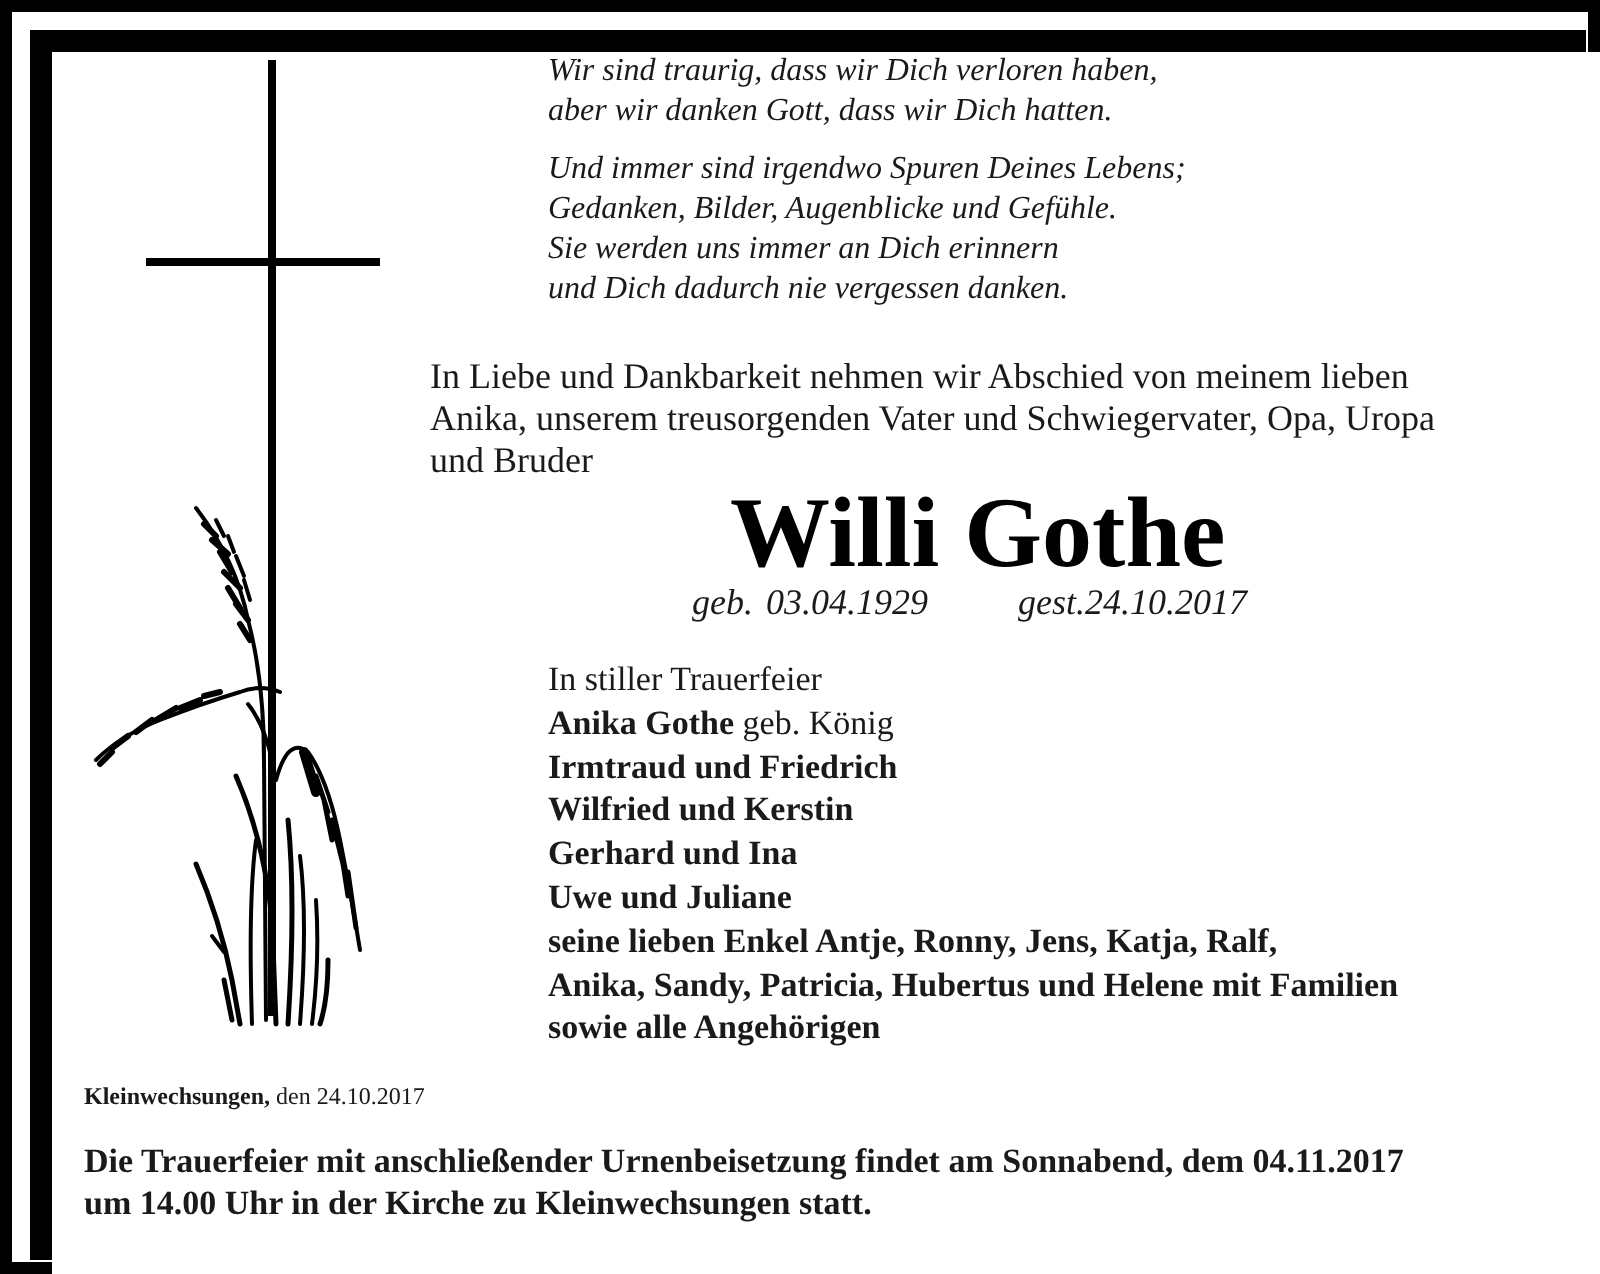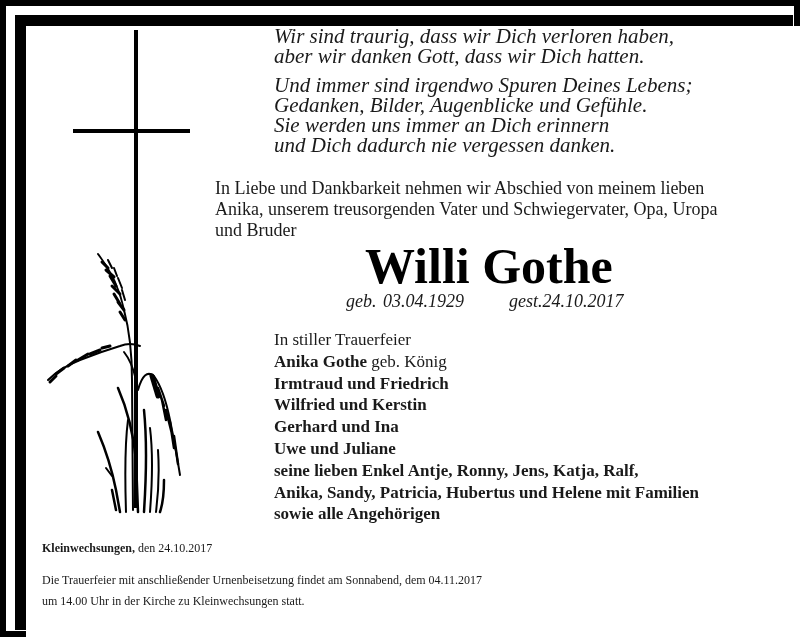--- a/index.html
+++ b/index.html
@@ -21,29 +21,29 @@
     .page {
       position: absolute; left: 11px; top: 11px; width: 774px; height: 611px;
       background: #fff;
     }
     .abs { position: absolute; white-space: nowrap; }
 
     
     .cross-v { position: absolute; left: 134px; top: 30px; width: 4px; height: 478px; background: #000; }
     .cross-h { position: absolute; left: 73px; top: 129px; width: 117px; height: 4px; background: #000; }
 
-    .poem { font-style: italic; font-size: 21px; line-height: 20px; color: #1a1a1a; }
+    .poem { font-style: italic; font-size: 16px; line-height: 20px; color: #1a1a1a; }
     .intro { font-size: 18px; line-height: 21px; color: #1a1a1a; }
     .name { font-size: 50px; font-weight: bold; line-height: 52px; letter-spacing: 0px; color: #000; }
     .dates { font-size: 18px; line-height: 20px; color: #1a1a1a; word-spacing: 2px; font-style: italic; }
     .mourners { font-size: 17px; line-height: 21.8px; color: #1a1a1a; }
     .mourners .b { font-weight: bold; }
     .place { font-size: 12px; line-height: 20px; color: #1a1a1a; }
     .place .b { font-weight: bold; }
-    .funeral { font-size: 12px; line-height: 21px; color: #1a1a1a; }
+    .funeral { font-size: 17px; line-height: 21px; color: #1a1a1a; font-weight: bold; }
   </style>
 </head>
 <body>
 
 <div class="frame-outer">
   <div class="frame-inner">
     <div class="page"></div>
   </div>
 </div>
 

